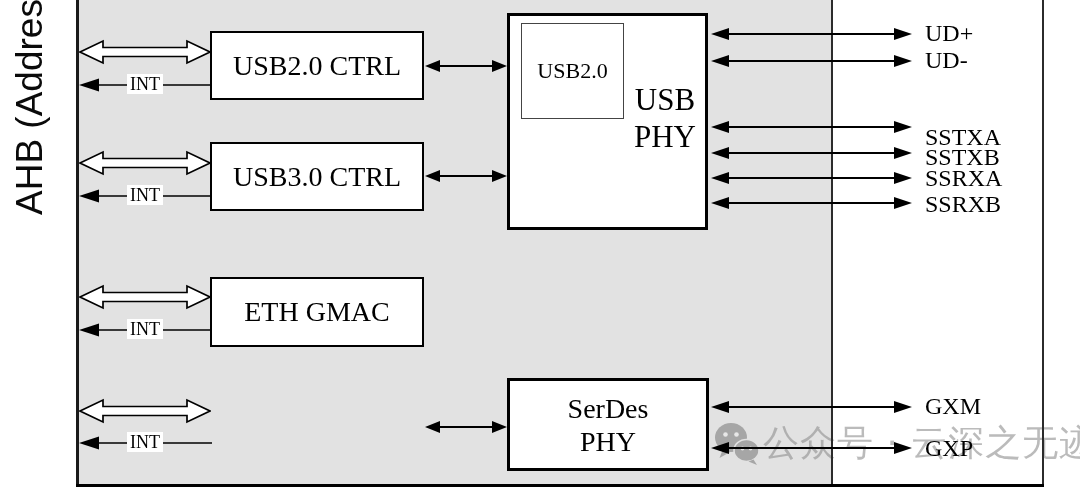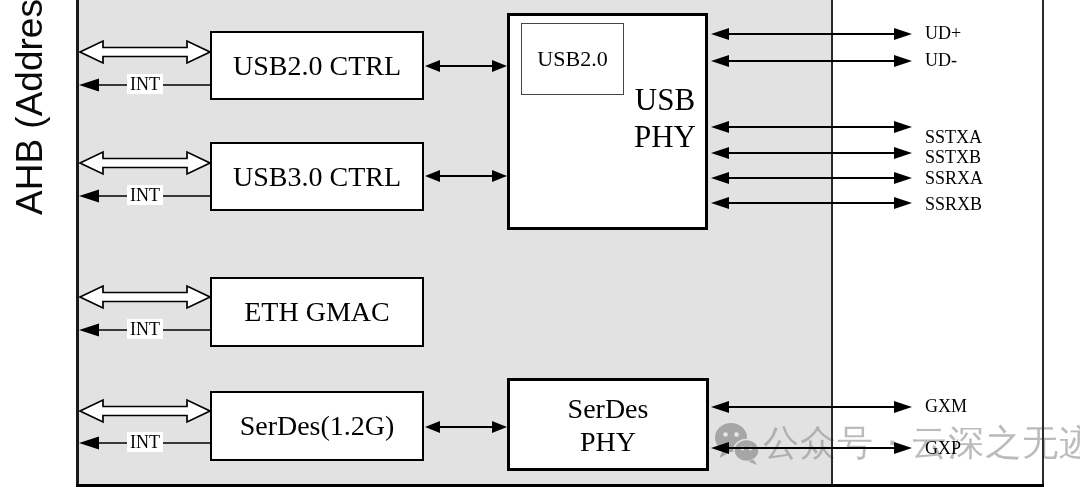--- a/index.html
+++ b/index.html
@@ -36,21 +36,21 @@
   .phy-caption{position:absolute;text-align:center;font-size:31px;line-height:37px;}
   .two-line{text-align:center;font-size:28px;line-height:33px;}
   
   .arrow{z-index:2;}
   .int-wrap{width:133px;height:16px;z-index:2;text-decoration:underline;}
   .int-text{
     position:absolute;left:48px;top:-3px;background:#fff;padding:0 3px;
     font-size:18px;line-height:20px;color:#000;
   }
   
-  .sig-label{left:925px;font-size:18px;line-height:26px;z-index:2;white-space:nowrap;}
+  .sig-label{left:925px;font-size:24px;line-height:26px;z-index:2;white-space:nowrap;}
   
   .watermark-text{
     left:763px;top:423px;font-size:36px;line-height:40px;letter-spacing:1px;
     color:rgba(145,145,145,0.62);white-space:nowrap;z-index:1;
     font-family:"DejaVu Sans","Liberation Sans",sans-serif;
   }
   .watermark-icon{left:714px;top:421px;width:46px;height:44px;z-index:1;opacity:0.72;}
 </style>
 </head>
 <body>
@@ -80,26 +80,23 @@
 
   <div class="abs block ctrl-box" style="top:31px;height:69px;">
     <span>USB2.0 CTRL</span>
   </div>
   <div class="abs block ctrl-box" style="top:142px;height:69px;">
     <span>USB3.0 CTRL</span>
   </div>
   <div class="abs block ctrl-box" style="top:277px;height:70px;">
     <span>ETH GMAC</span>
   </div>
-  <div class="abs block ctrl-box" style="top:391px;height:70px;">
-    <span>SerDes(1.2G)</span>
-  </div>
 
   <div class="abs block phy-box" style="left:507px;top:13px;width:201px;height:217px;display:block;">
-    <div class="sub-box" style="left:11px;top:7px;width:103px;height:72px;">
+    <div class="sub-box" style="left:11px;top:7px;width:103px;height:96px;">
       <span>USB2.0</span>
     </div>
     <div class="phy-caption" style="left:114px;top:65px;width:82px;">
       <div>USB</div>
       <div>PHY</div>
     </div>
   </div>
 
   <div class="abs block phy-box" style="left:507px;top:378px;width:202px;height:93px;">
     <div class="two-line">

